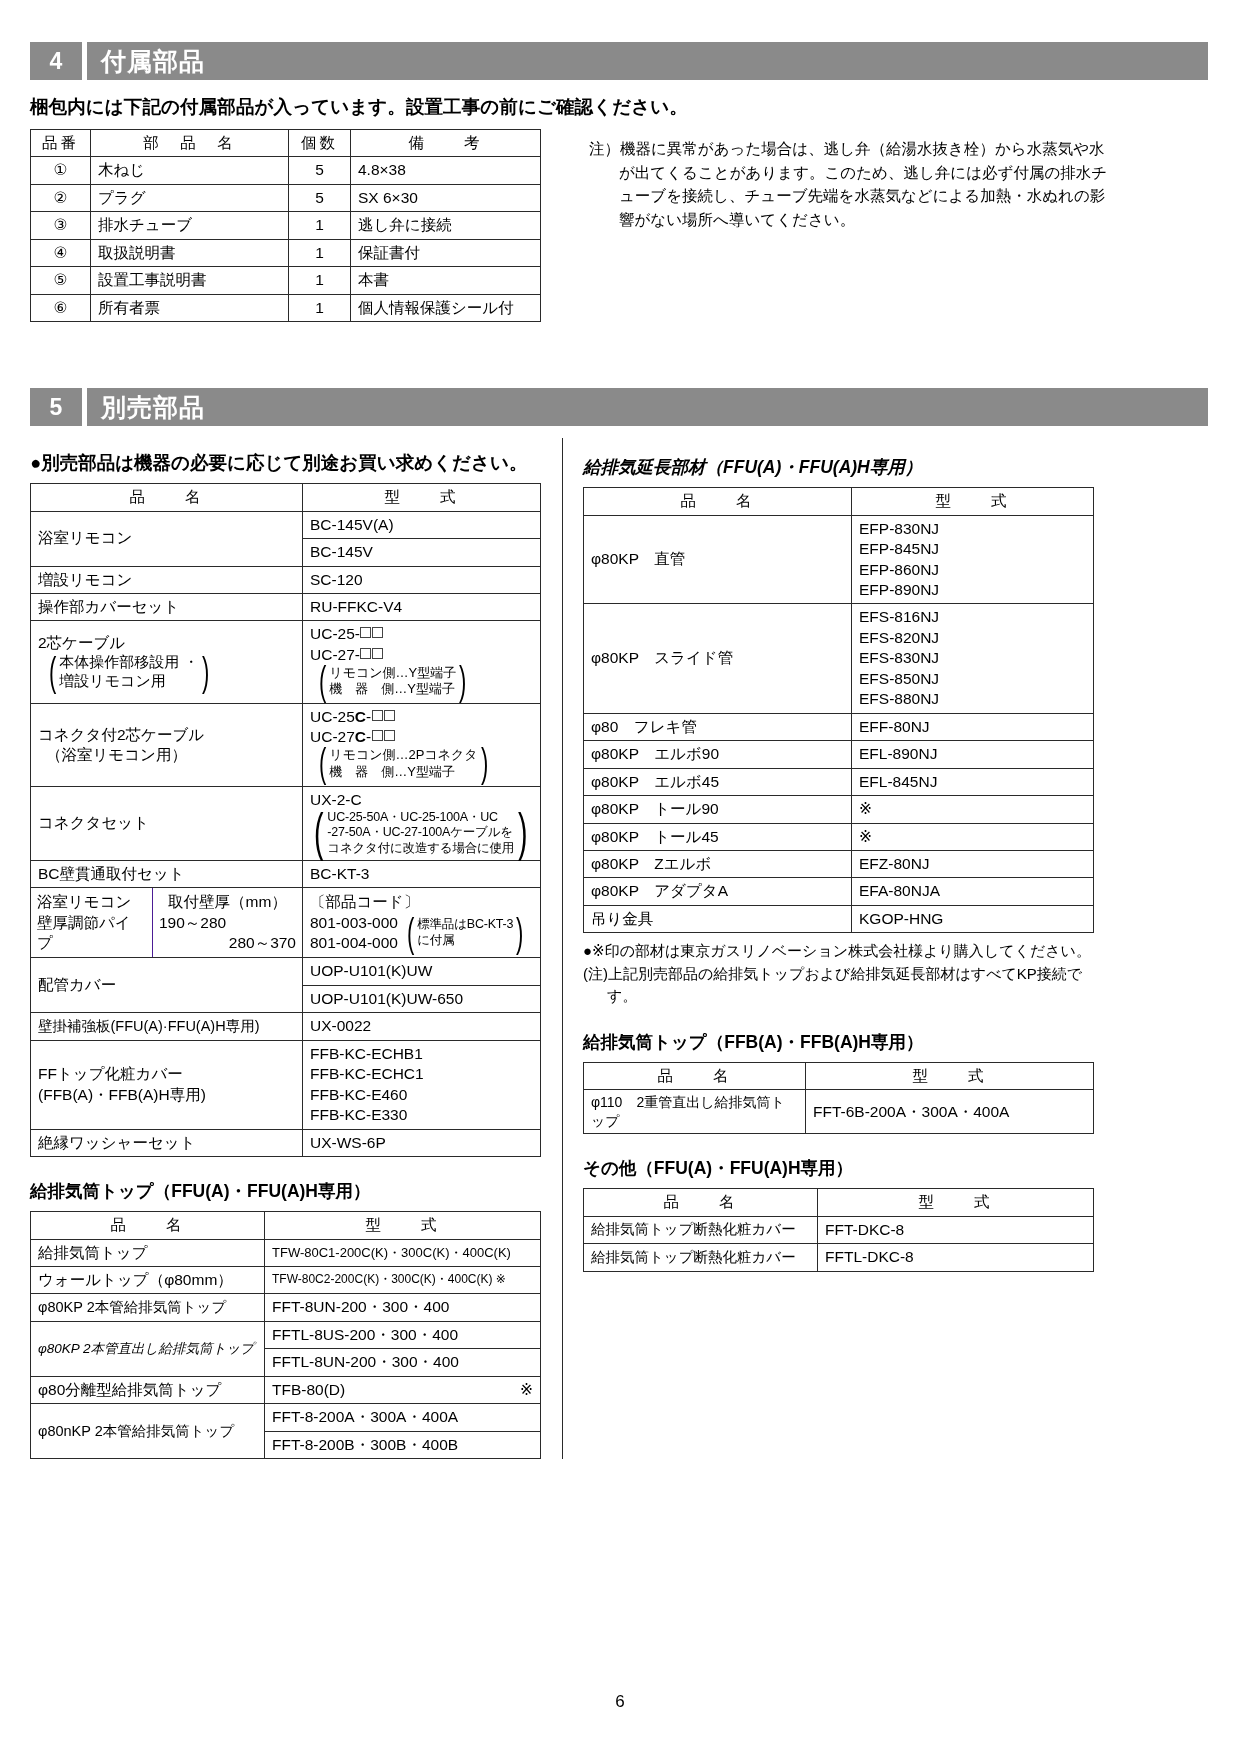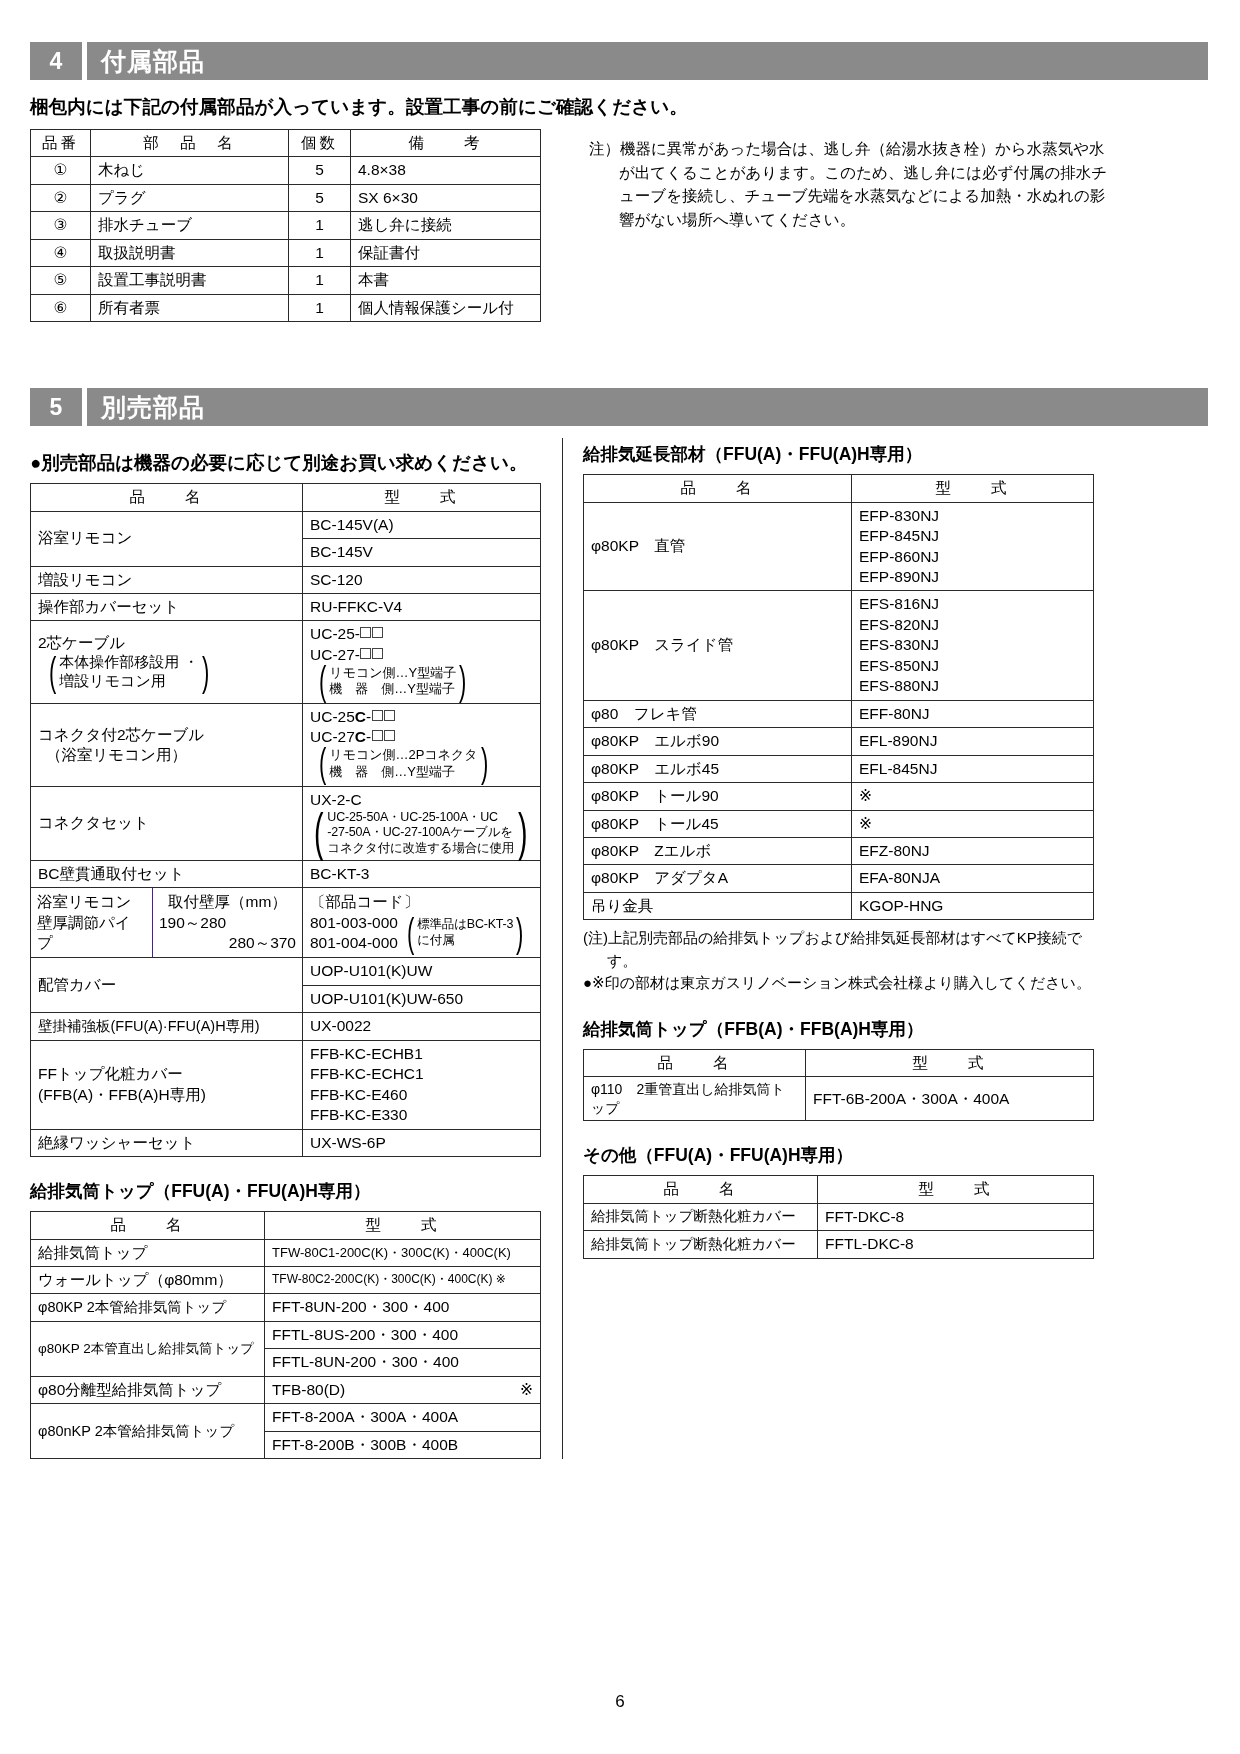--- a/index.html
+++ b/index.html
@@ -482,21 +482,21 @@
             </tr>
             <tr>
               <td class="l">ウォールトップ（φ80mm）</td>
               <td class="l" style="font-size:12px;">TFW-80C2-200C(K)・300C(K)・400C(K) ※</td>
             </tr>
             <tr>
               <td class="l" style="font-size:14.5px;">φ80KP 2本管給排気筒トップ</td>
               <td class="l">FFT-8UN-200・300・400</td>
             </tr>
             <tr>
-              <td class="l" rowspan="2" style="font-size:13.5px;">φ80KP 2本管直出し給排気筒トップ</td>
+              <td class="l" rowspan="2" style="font-size:13.5px;font-style:italic;">φ80KP 2本管直出し給排気筒トップ</td>
               <td class="l nb">FFTL-8US-200・300・400</td>
             </tr>
             <tr>
               <td class="l">FFTL-8UN-200・300・400</td>
             </tr>
             <tr>
               <td class="l">φ80分離型給排気筒トップ</td>
               <td class="l"><span>TFB-80(D)</span><span class="star">※</span></td>
             </tr>
             <tr>
@@ -507,21 +507,21 @@
               <td class="l">FFT-8-200B・300B・400B</td>
             </tr>
           </tbody>
         </table>
       </div>
 
       <div class="vdivider"></div>
 
       <div class="col-right" style="margin-left:0;">
 
-        <div class="sub-head" style="margin-top:4px;">給排気延長部材（FFU(A)・FFU(A)H専用）</div>
+        <div class="sub-head" style="margin-top:17px;font-style:italic;">給排気延長部材（FFU(A)・FFU(A)H専用）</div>
 
         <table class="grid t-ext">
           <colgroup>
               <col class="e1">
               <col class="e2">
             </colgroup>
           <thead>
             <tr>
               <th class="c">品　　名</th>
               <th class="c">型　　式</th>
@@ -578,22 +578,22 @@
               <td class="l">EFA-80NJA</td>
             </tr>
             <tr>
               <td class="l">吊り金具</td>
               <td class="l">KGOP-HNG</td>
             </tr>
           </tbody>
         </table>
 
         <div class="footnote">
+          <div class="hang2">●※印の部材は東京ガスリノベーション株式会社様より購入してください。</div>
           <div class="hang2">(注)上記別売部品の給排気トップおよび給排気延長部材はすべてKP接続です。</div>
-          <div class="hang2">●※印の部材は東京ガスリノベーション株式会社様より購入してください。</div>
         </div>
 
         <div class="sub-head">給排気筒トップ（FFB(A)・FFB(A)H専用）</div>
         <table class="grid t-ffb">
           <colgroup>
               <col class="f1">
               <col class="f2">
             </colgroup>
           <thead>
             <tr>

